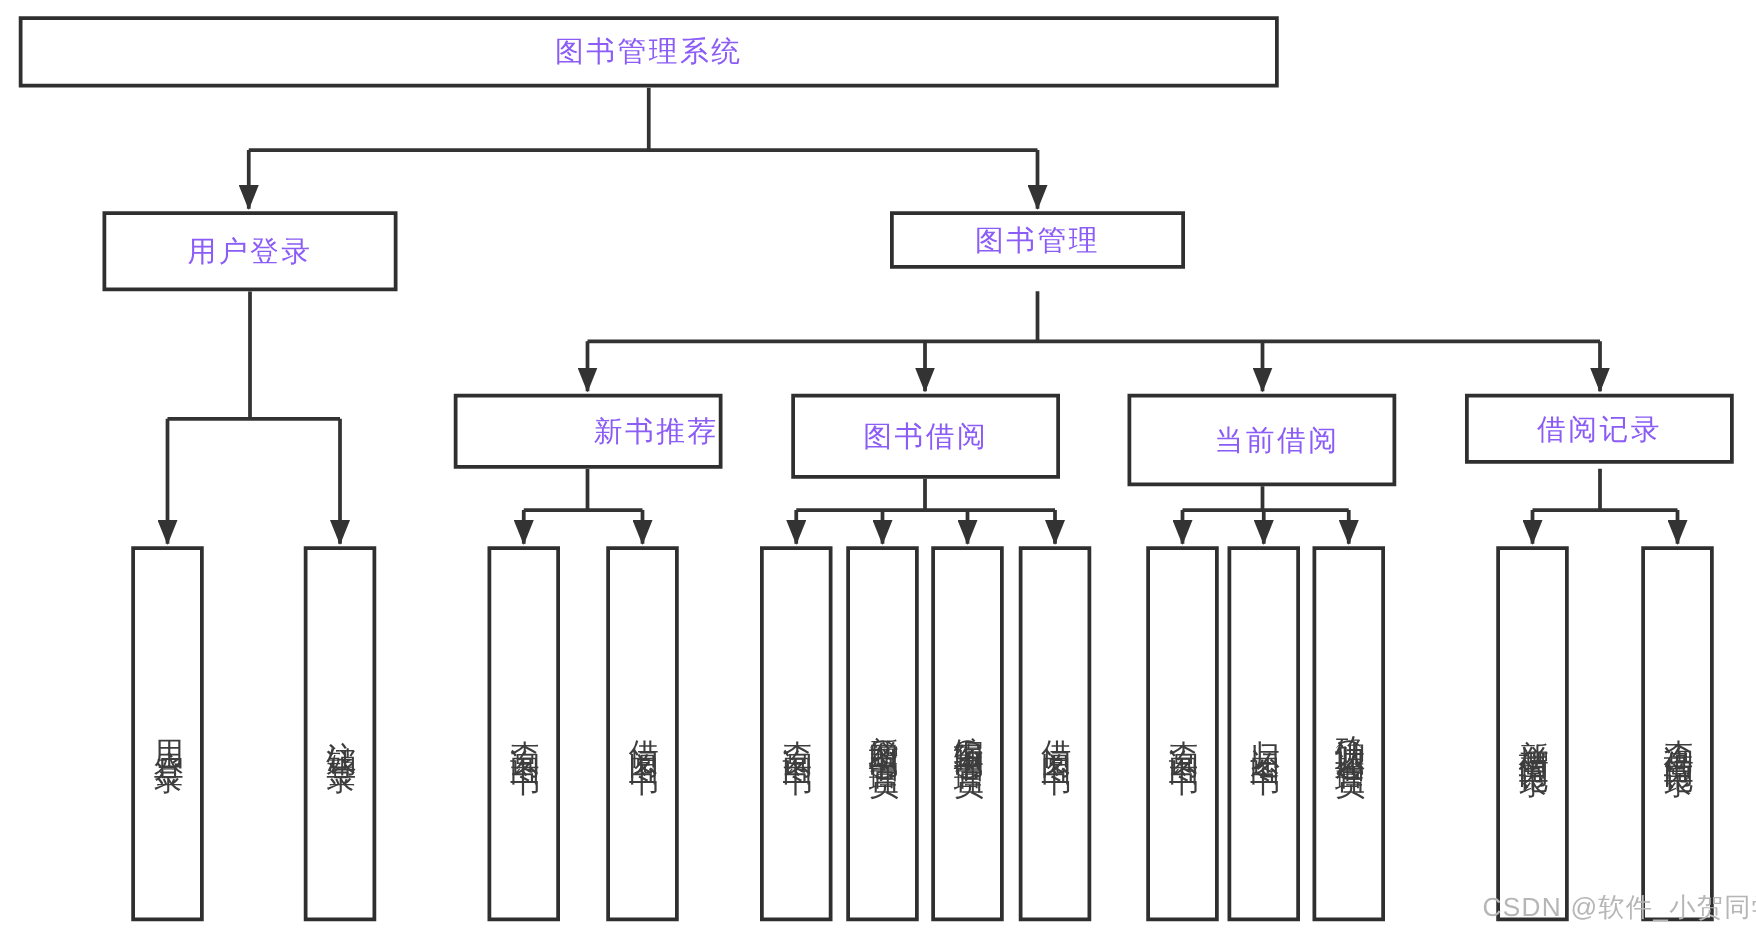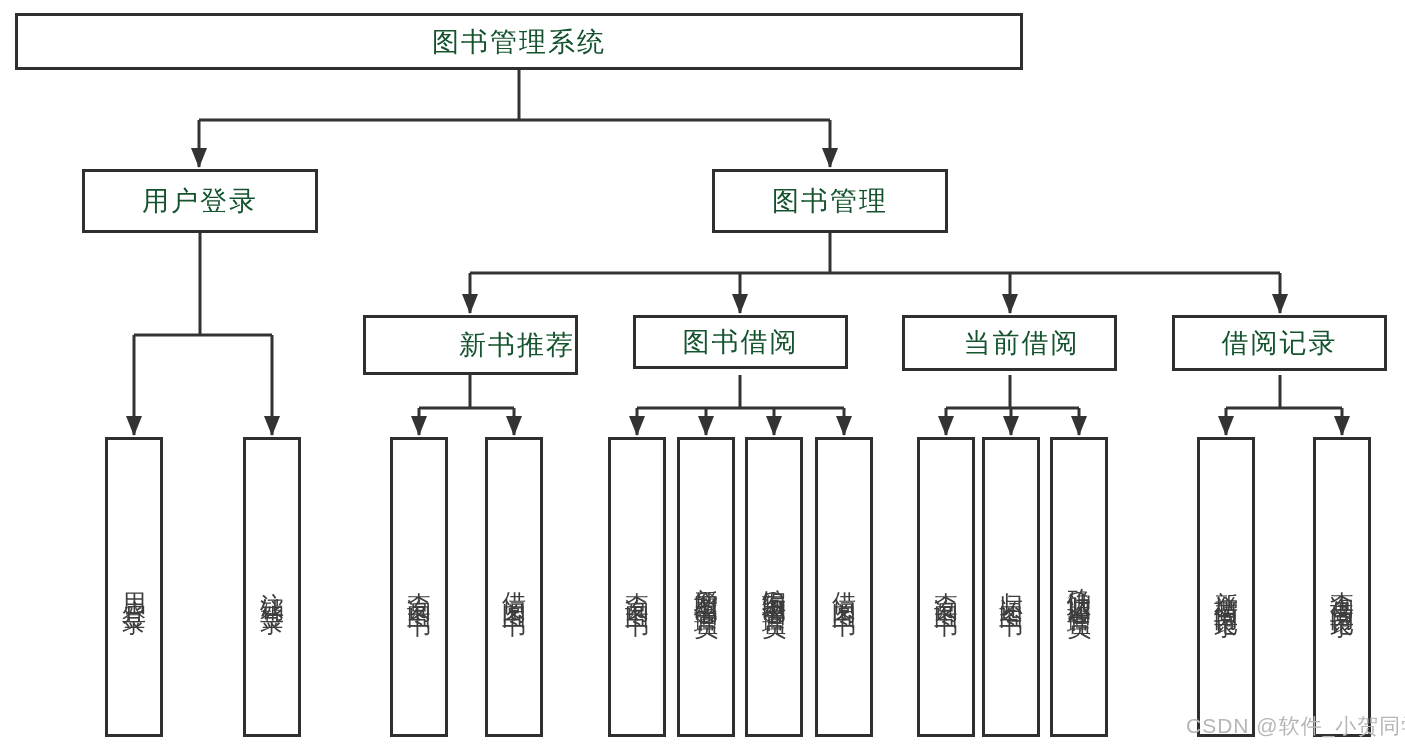--- a/index.html
+++ b/index.html
@@ -21,23 +21,23 @@
     z-index: 0;
   }
   .hnode {
     position: absolute;
     box-sizing: border-box;
     background: #ffffff;
     border: 3px solid #2f2f2f;
     display: flex;
     align-items: center;
     justify-content: center;
-    font-size: 27px;
+    font-size: 23px;
     letter-spacing: 2px;
-    color: #14532d;
+    color: #8b5cf6;
     z-index: 1;
   }
   .vnode {
     position: absolute;
     box-sizing: border-box;
     width: 58px;
     height: 300px;
     top: 437px;
     background: #ffffff;
     border: 3px solid #2f2f2f;
@@ -119,31 +119,31 @@
     </g>
   </svg>
 
   <div class="hnode" style="left:15px; top:13px; width:1008px; height:57px;">
     <span>图书管理系统</span>
   </div>
 
   <div class="hnode" style="left:82px; top:169px; width:236px; height:64px;">
     <span>用户登录</span>
   </div>
-  <div class="hnode" style="left:712px; top:169px; width:236px; height:64px;">
+  <div class="hnode" style="left:712px; top:169px; width:236px; height:46px;">
     <span>图书管理</span>
   </div>
 
   <div class="hnode" style="left:363px; top:315px; width:215px; height:60px;justify-content:flex-end;">
     <span>新书推荐</span>
   </div>
-  <div class="hnode" style="left:633px; top:315px; width:215px; height:54px;">
+  <div class="hnode" style="left:633px; top:315px; width:215px; height:68px;">
     <span>图书借阅</span>
   </div>
-  <div class="hnode" style="left:902px; top:315px; width:215px; height:56px;padding-left:24px;">
+  <div class="hnode" style="left:902px; top:315px; width:215px; height:74px;padding-left:24px;">
     <span>当前借阅</span>
   </div>
   <div class="hnode" style="left:1172px; top:315px; width:215px; height:56px;">
     <span>借阅记录</span>
   </div>
 
   <div class="vnode" style="left:105px;">
     <span class="vtext">用户登录</span>
   </div>
   <div class="vnode" style="left:243px;">

